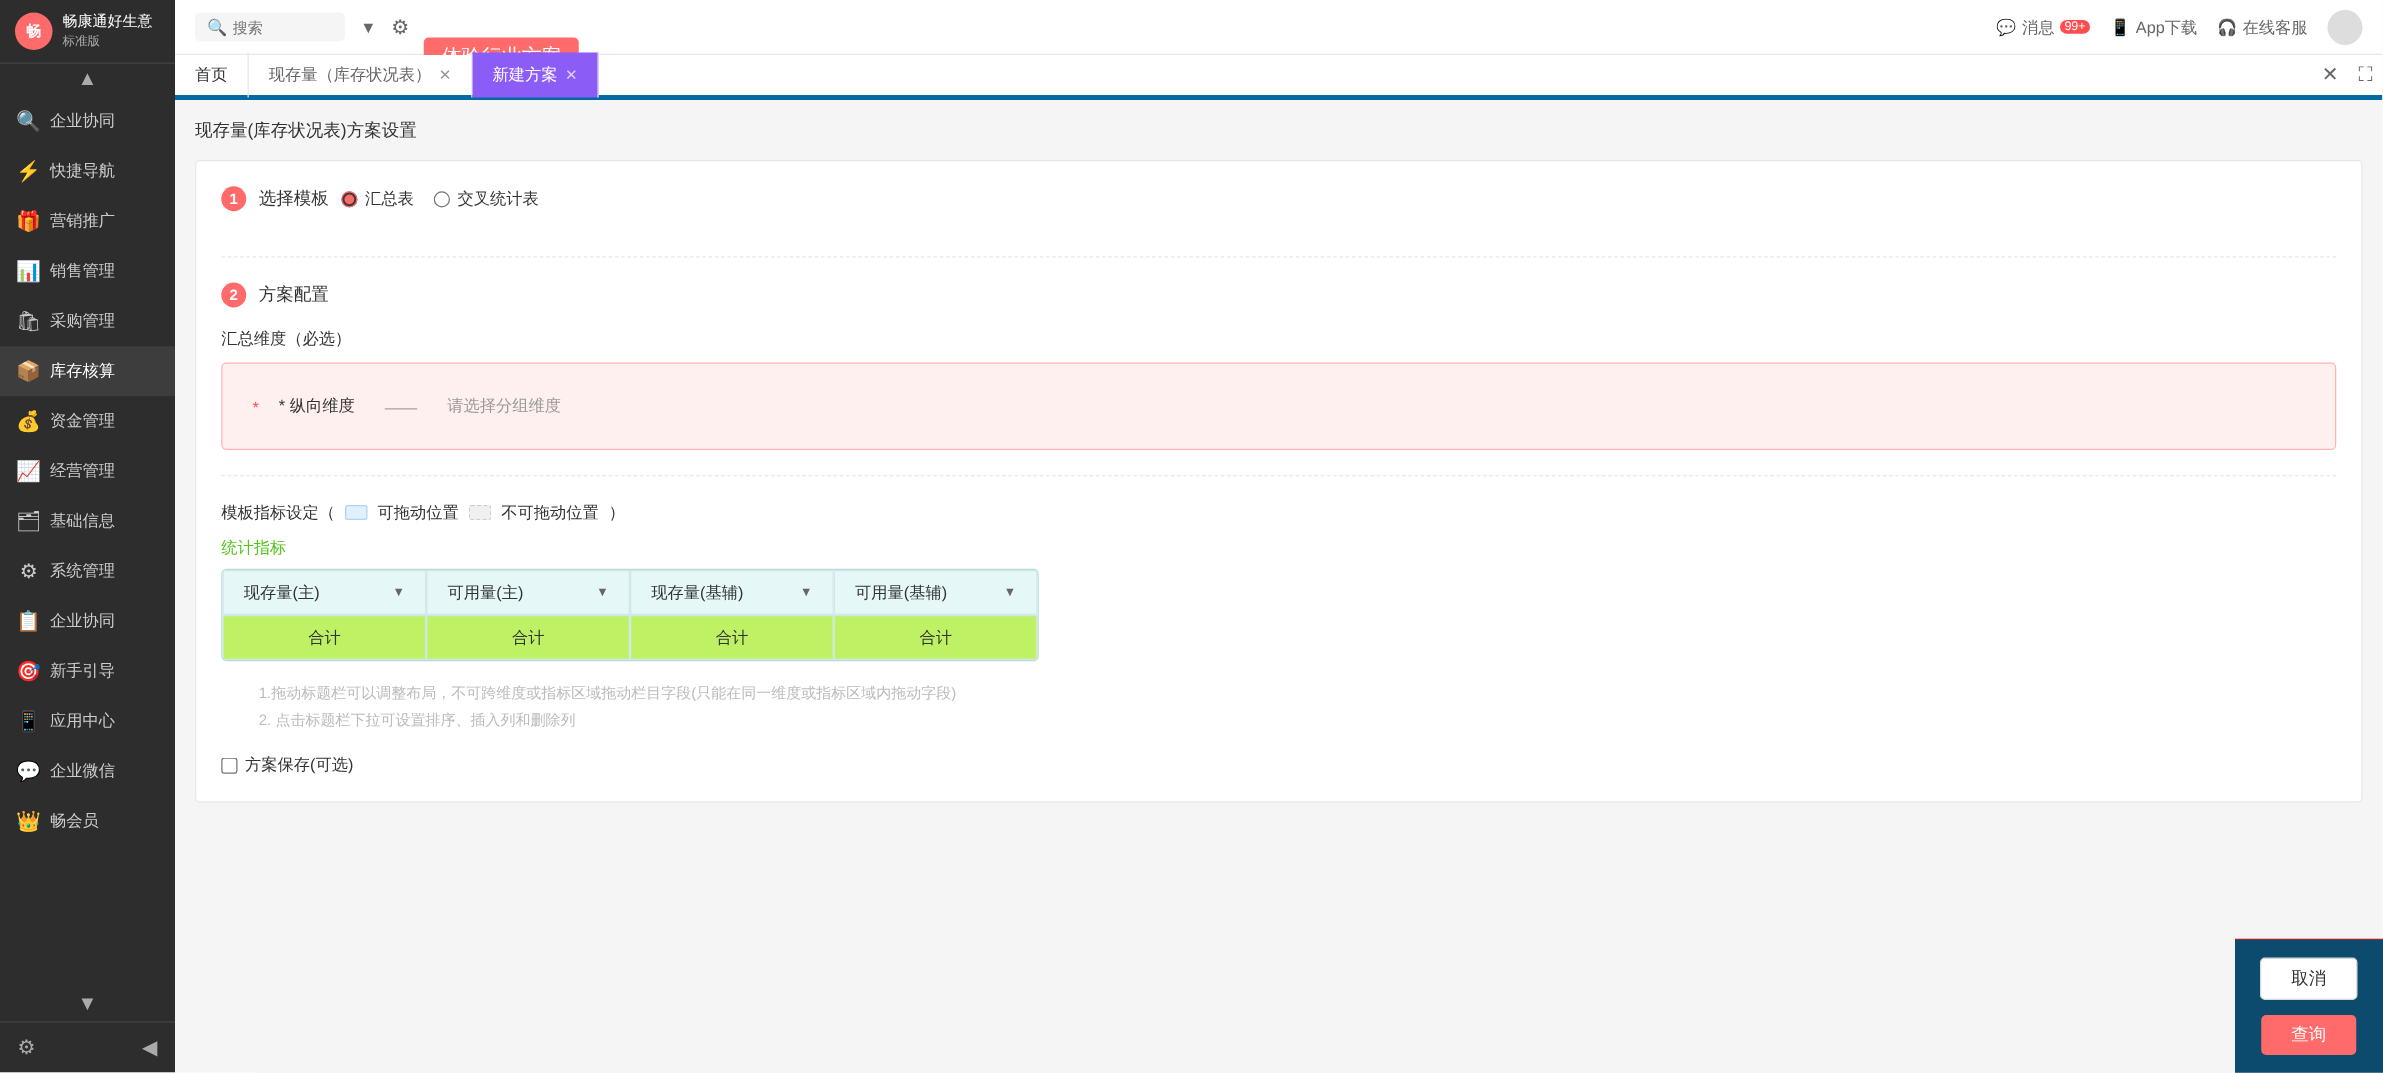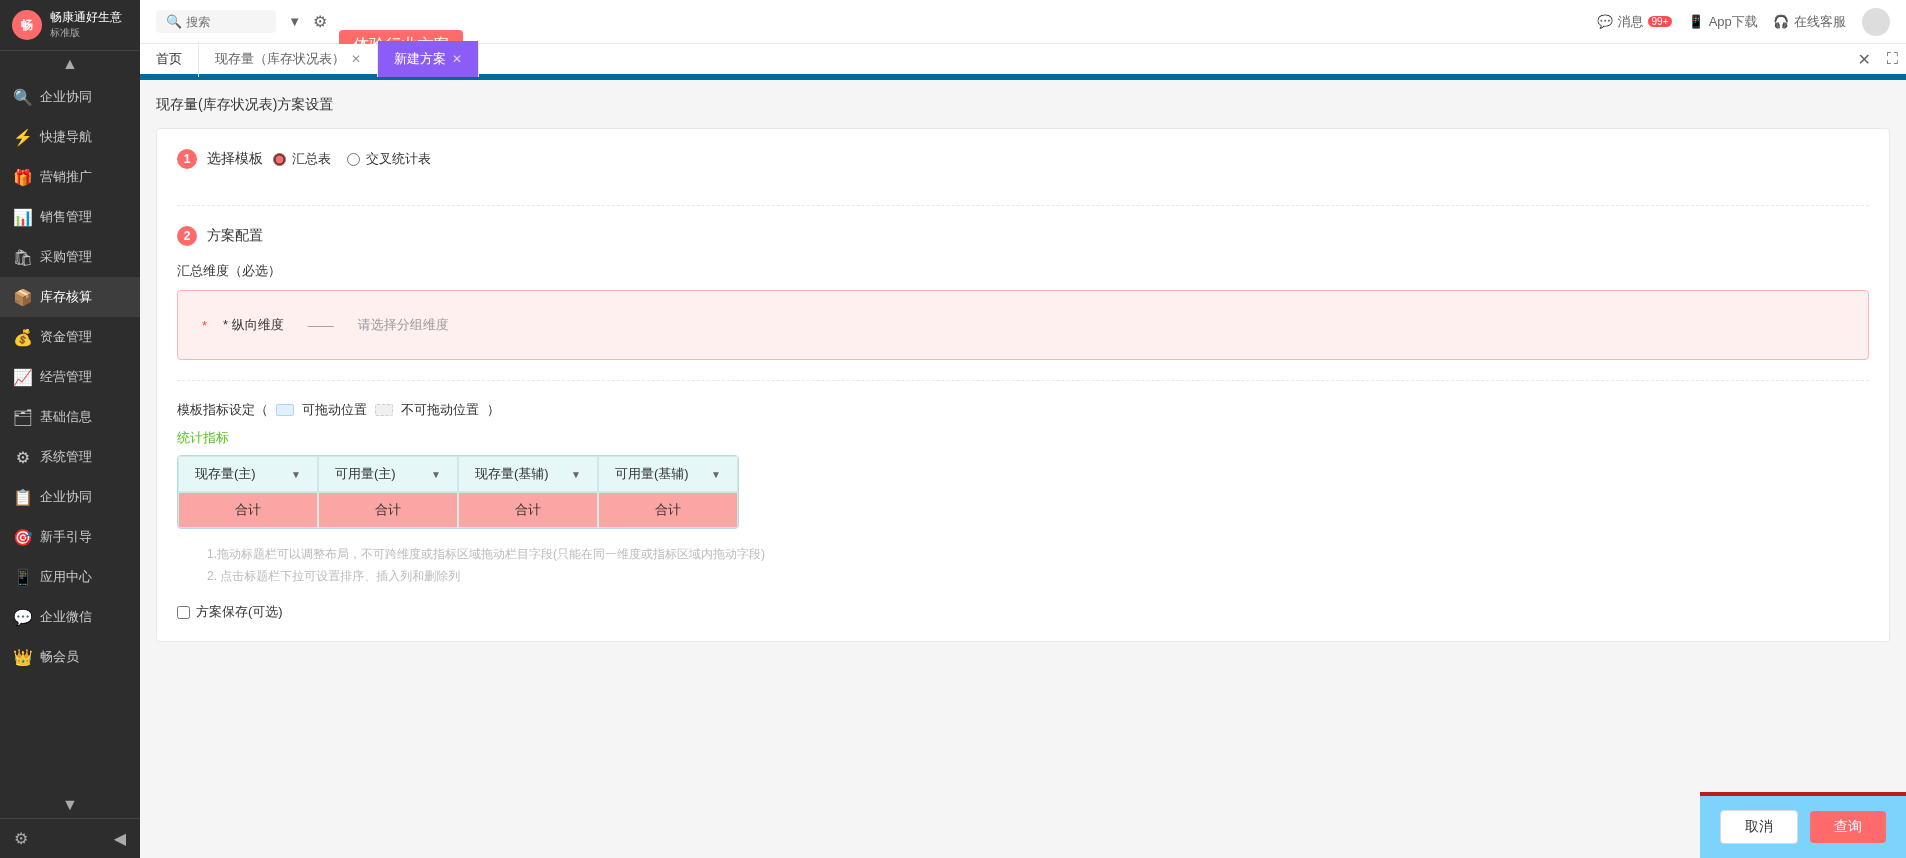--- a/index.html
+++ b/index.html
@@ -78,21 +78,21 @@
     .header-action { display: flex; align-items: center; gap: 4px; cursor: pointer; color: #666; font-size: 13px; }
     .badge {
       background: #ff4d4f; color: #fff; border-radius: 10px;
       font-size: 10px; padding: 0 4px; min-width: 18px; text-align: center;
     }
     .user-avatar { width: 28px; height: 28px; background: #ddd; border-radius: 50%; }
 
     
     .tabs-bar {
       background: #fff;
-      border-bottom: 6px solid #0369a1;
+      border-bottom: 4px solid #0369a1;
       display: flex; align-items: center;
       padding: 0;
       flex-shrink: 0;
       height: 36px;
       justify-content: flex-end;
     }
     .tab {
       display: flex; align-items: center; gap: 6px;
       padding: 0 16px; height: 36px; cursor: pointer;
       font-size: 13px; color: #666; border-right: 1px solid #e8e8e8;
@@ -151,42 +151,43 @@
       border-radius: 2px; border: 1px solid #b0d4f5;
     }
     .non-draggable-badge {
       display: inline-block; width: 18px; height: 12px; background: #f0f0f0;
       border-radius: 2px; border: 1px dashed #ccc;
     }
 
     
     .stats-label { color: #52c41a; font-size: 13px; margin-bottom: 8px; font-weight: 500; }
     .col-cell {
-      width: 140px; padding: 8px 16px; border: 1px solid #d0e8e8;
+      width: 163px; padding: 8px 16px; border: 1px solid #d0e8e8;
       display: flex; align-items: center; justify-content: center;
       font-size: 13px; color: #333;
     }
     .col-cell.header { background: #e6f7f7; justify-content: space-between; }
-    .col-cell.data-cell { background: #fca5a5; justify-content: center; }
+    .col-cell.data-cell { background: #bef264; justify-content: center; }
     .col-chevron { font-size: 10px; color: #666; }
 
     
     .tips-section { margin: 12px 0; }
     .tips-text { font-size: 12px; color: #bbb; line-height: 1.8; }
 
     
     .save-section { display: flex; align-items: center; gap: 6px; margin-top: 10px; }
     .save-label { font-size: 13px; color: #333; }
 
     
     .footer-btns {
       position: fixed; bottom: 0; right: 0;
-      background: #7dd3fc; border-top: 4px solid #b91c1c;
+      background: #0c4a6e; border-top: 1px solid #b91c1c;
       padding: 14px 20px; display: flex; gap: 12px; align-items: center;
       z-index: 100;
+      flex-direction: column;
     }
     .btn-cancel {
       padding: 7px 24px; border: 1px solid #d9d9d9; background: #fff;
       border-radius: 4px; cursor: pointer; font-size: 14px; color: #333;
     }
     .btn-query {
       padding: 7px 24px; border: none; background: #ff6b6b;
       border-radius: 4px; cursor: pointer; font-size: 14px; color: #fff;
     }
     .win-btn { background: none; border: none; cursor: pointer; font-size: 16px; color: #666; padding: 4px 8px; }

